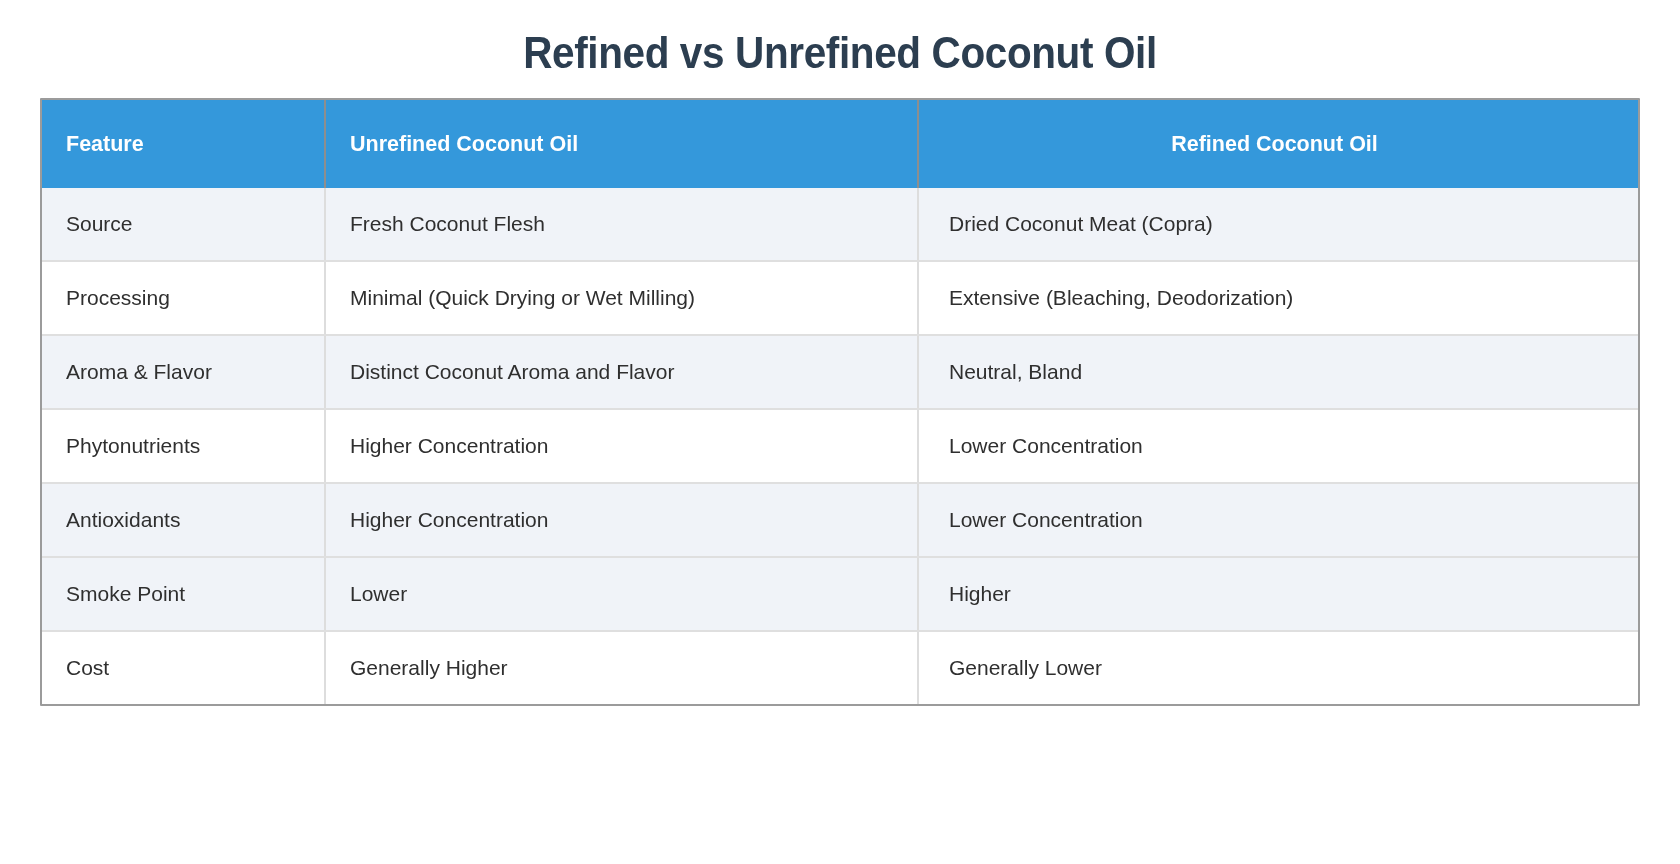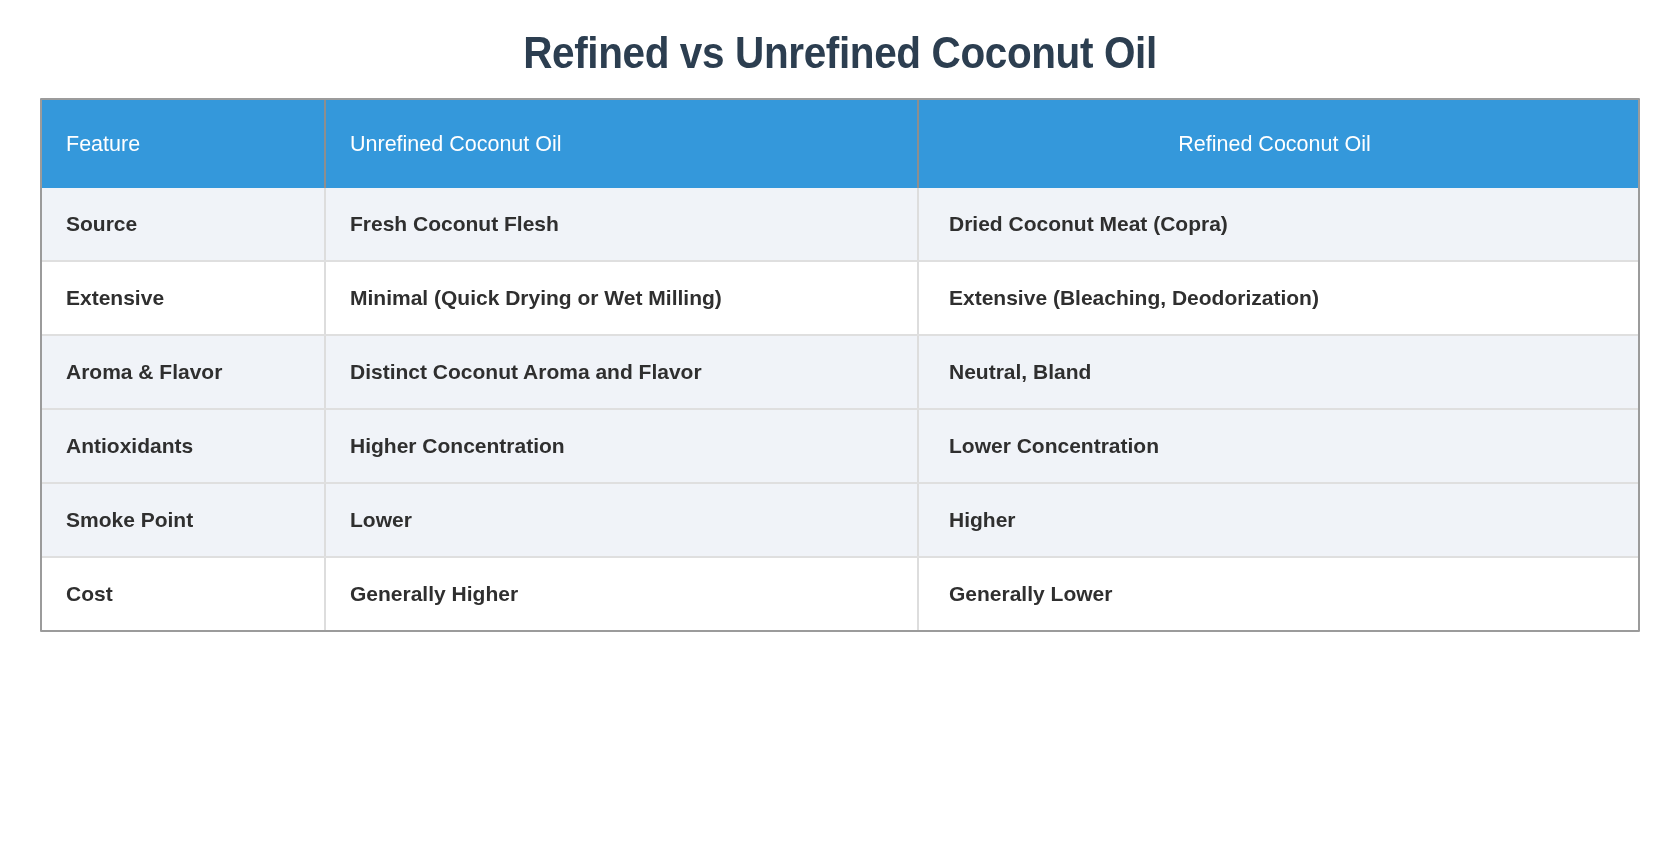--- a/index.html
+++ b/index.html
@@ -52,21 +52,21 @@
     font-size: 21px;
   }
 
   table.compare col.c1 { width: 283px; }
   table.compare col.c2 { width: 593px; }
   table.compare col.c3 { width: 720px; }
 
   thead th {
     background: #3498db;
     color: #ffffff;
-    font-weight: normal;
+    font-weight: bold;
     font-size: 21.5px;
     text-align: left;
     padding: 26px 32px 26px 24px;
     height: 88px;
     box-sizing: border-box;
     border-right: 2px solid #8e8e8e;
     vertical-align: middle;
     white-space: nowrap;
   }
   thead th:last-child {
@@ -80,21 +80,20 @@
     text-align: left;
     padding: 24px 24px 24px 24px;
     height: 73px;
     box-sizing: border-box;
     border-right: 2px solid #dddddd;
     border-bottom: 2px solid #dfdfdf;
     vertical-align: middle;
     white-space: nowrap;
     overflow: hidden;
     text-overflow: ellipsis;
-    font-weight: bold;
   }
   tbody td:last-child {
     border-right: none;
     padding-left: 30px;
   }
   tbody tr:last-child td {
     border-bottom: none;
   }
 
   tbody tr.odd td { background: #f0f3f8; }
@@ -121,28 +120,33 @@
           <th>Refined Coconut Oil</th>
         </tr>
       </thead>
       <tbody>
         <tr class="odd">
           <td>Source</td>
           <td>Fresh Coconut Flesh</td>
           <td>Dried Coconut Meat (Copra)</td>
         </tr>
         <tr class="even">
-          <td>Extensive</td>
+          <td>Processing</td>
           <td>Minimal (Quick Drying or Wet Milling)</td>
           <td>Extensive (Bleaching, Deodorization)</td>
         </tr>
         <tr class="odd">
           <td>Aroma &amp; Flavor</td>
           <td>Distinct Coconut Aroma and Flavor</td>
           <td>Neutral, Bland</td>
+        </tr>
+        <tr class="even">
+          <td>Phytonutrients</td>
+          <td>Higher Concentration</td>
+          <td>Lower Concentration</td>
         </tr>
         <tr class="odd">
           <td>Antioxidants</td>
           <td>Higher Concentration</td>
           <td>Lower Concentration</td>
         </tr>
         <tr class="odd">
           <td>Smoke Point</td>
           <td>Lower</td>
           <td>Higher</td>

